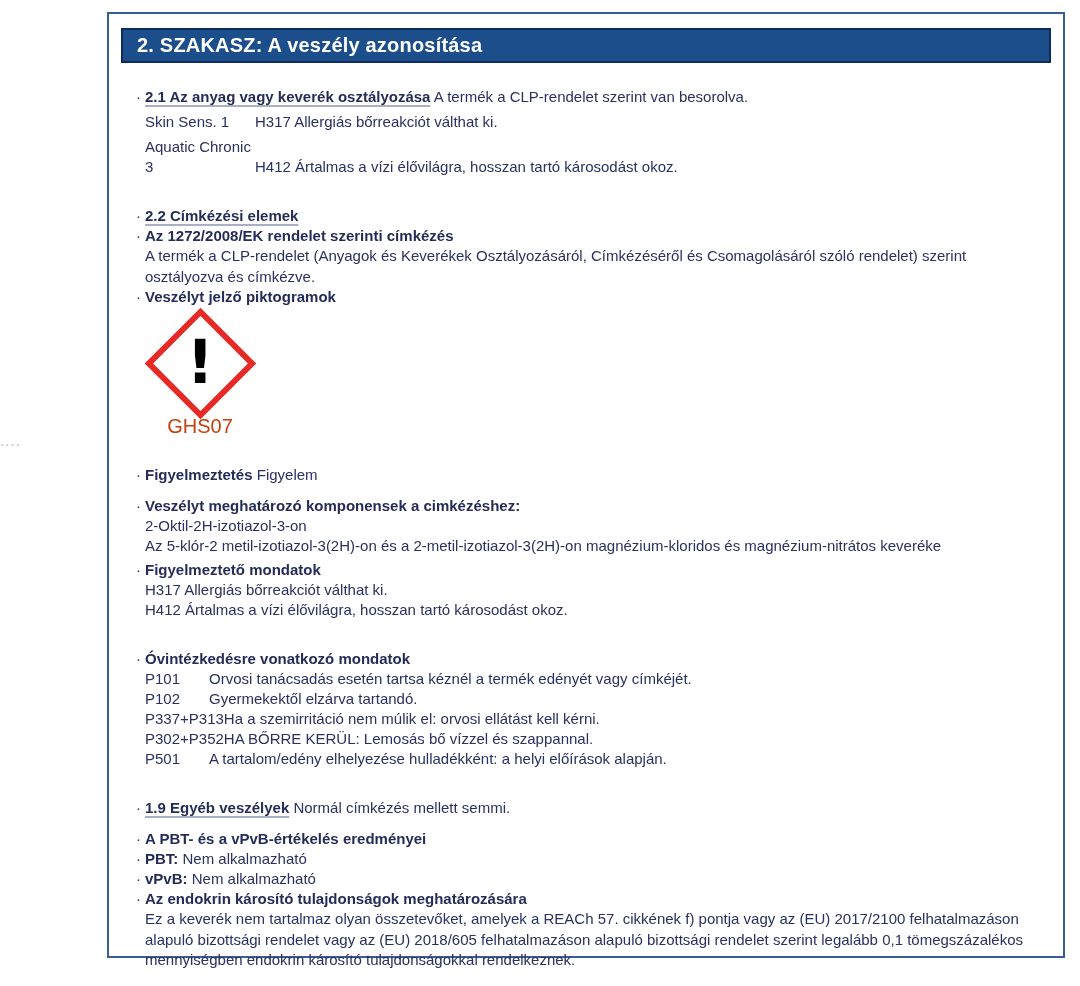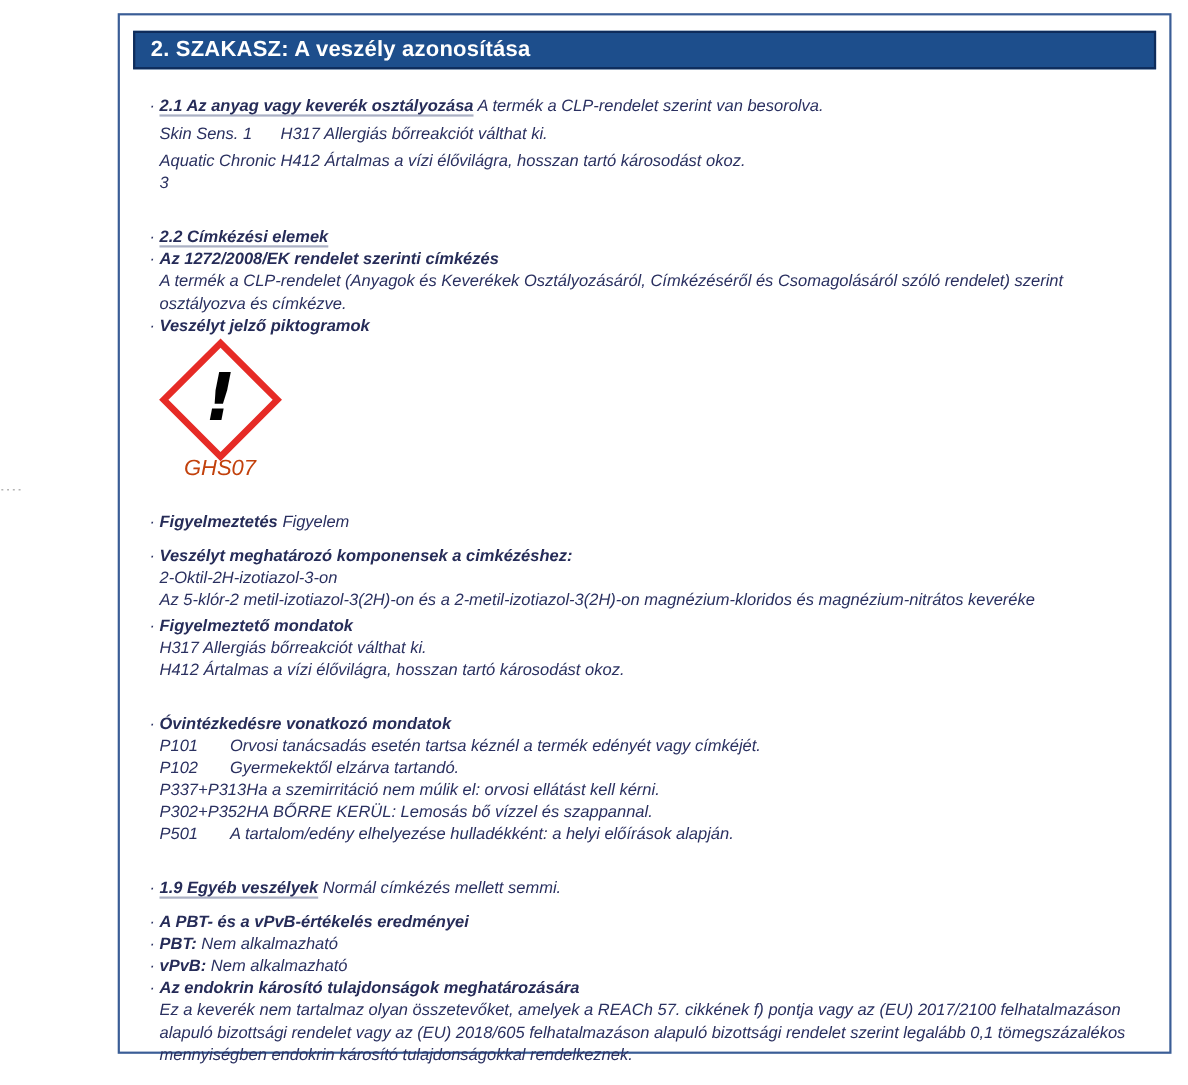--- a/index.html
+++ b/index.html
@@ -19,36 +19,36 @@
   }
   .section-header{
     margin:14px 12px 0 12px; height:35px;
     background:#1d4e8c; border:2px solid #0e2c5b;
     display:flex; align-items:center;
     color:#ffffff; font-weight:bold; font-size:20px;
     padding-left:14px; letter-spacing:0.2px;
   }
   .content{
     padding:24px 16px 0 27px;
-    font-size:15px; line-height:20px;font-style:italic;
+    font-size:15px; line-height:20px;
   }
   .line{ min-height:20px; }
   .ind{ padding-left:9px; }
   .bullet{ display:inline-block; width:9px; color:#2a3060; }
   b, .bold{ font-weight:bold; color:#262c58; }
   .u{
     text-decoration:underline;
     text-decoration-color:#aab0c4;
     text-decoration-thickness:1.5px;
     text-underline-offset:3px;
   }
   .row{ display:flex; padding-left:9px; }
   .col-class{ flex:0 0 110px; }
   .col-code{ flex:0 0 64px; }
-  .cls-row{ margin-top:5px; }
+  .cls-row{ margin-top:5px;align-items:flex-end; }
   .gap-xs{ margin-top:4px; }
   .gap-s{ margin-top:29px; }
   .gap-m{ margin-top:11px; }
   .para{ padding-left:9px; line-height:20.5px; }
   
   .picto-wrap{ width:112px; margin-left:8px; text-align:center; }
   .ghs-diamond{
     width:79px; height:79px; margin:17px auto 13px;
     border:6px solid #e62b26; background:#ffffff;
     transform:rotate(45deg);

